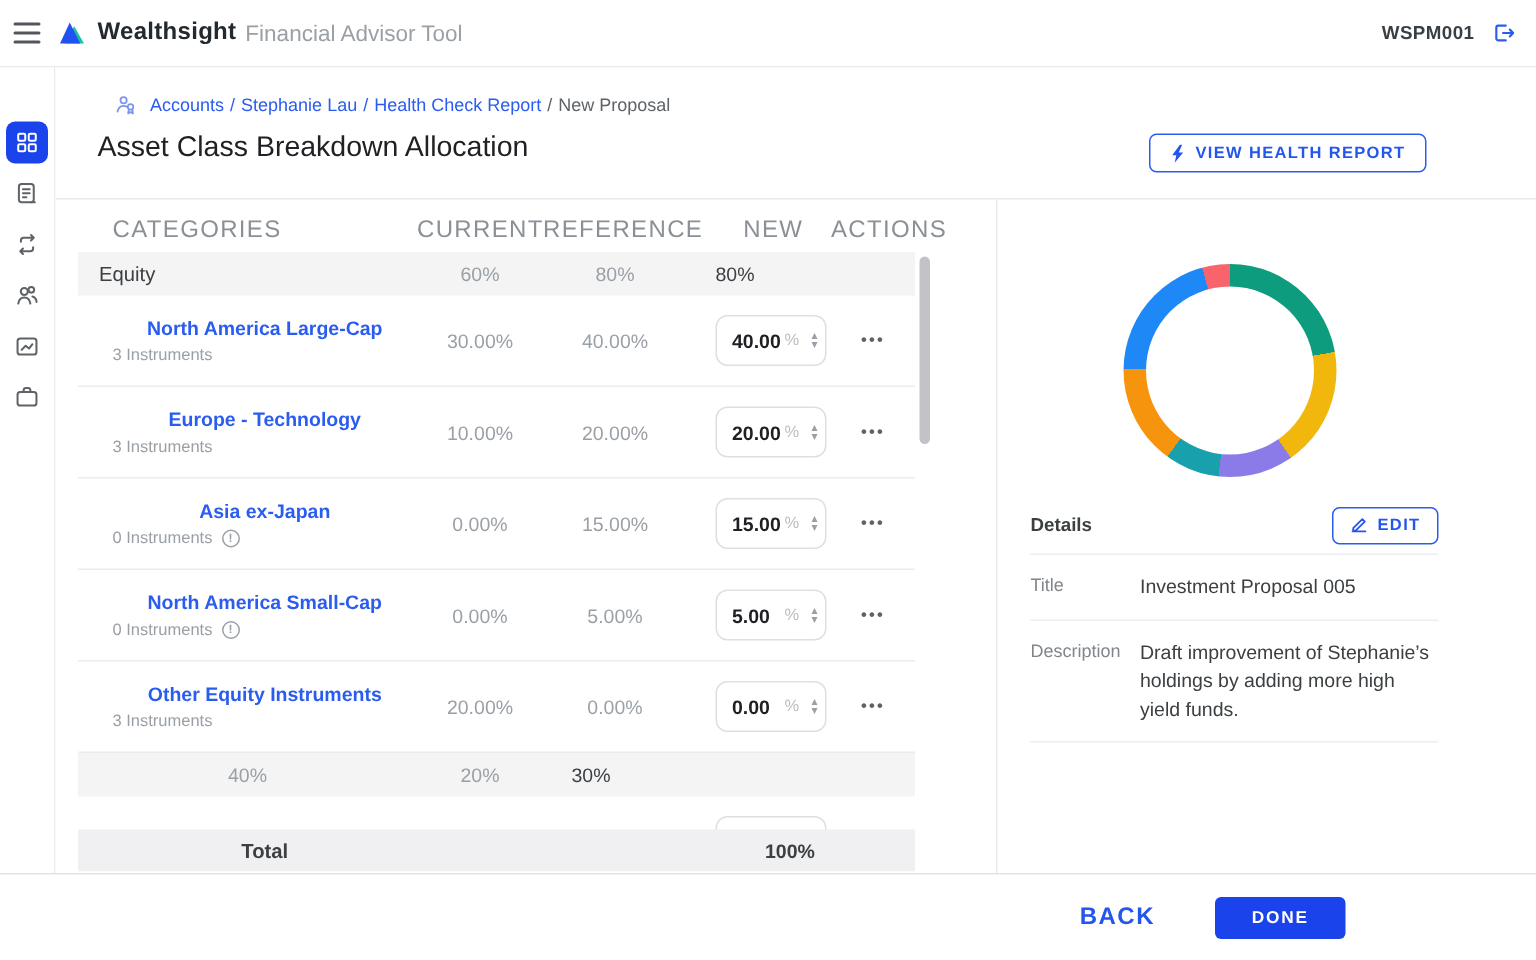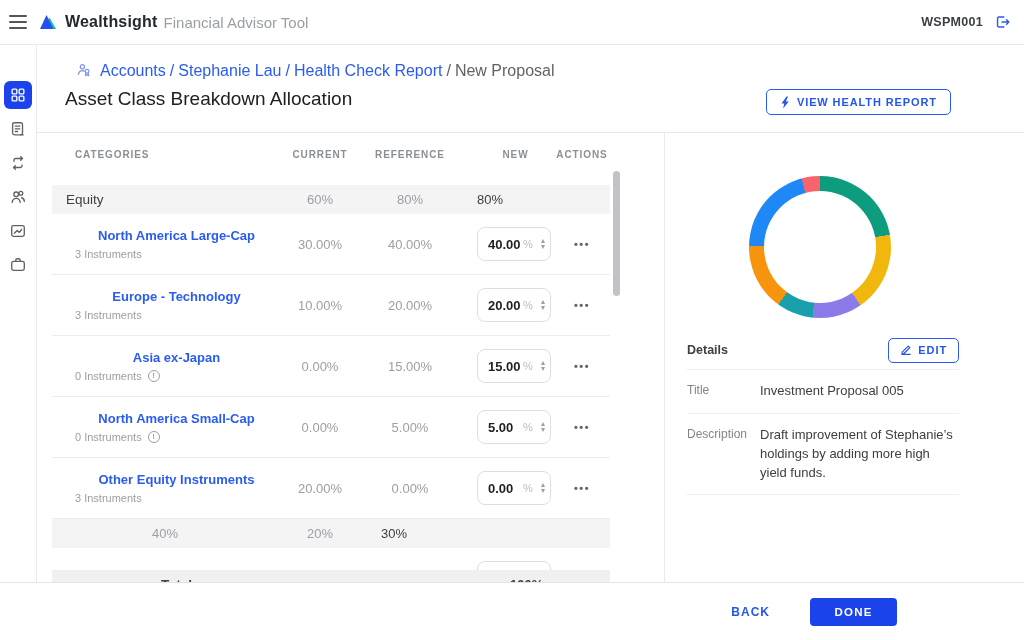--- a/index.html
+++ b/index.html
@@ -26,46 +26,46 @@
   .nav-btn { width:28px; height:28px; display:flex; align-items:center; justify-content:center;
              background:none; border:none; cursor:pointer; margin-bottom:6px; border-radius:6px; }
   .nav-btn.active { background:#1A43EB; }
   .nav-btn svg { stroke:#5f6368; fill:none; stroke-width:1.5; stroke-linecap:round; stroke-linejoin:round; }
   .nav-btn.active svg { stroke:#fff; }
 
   
   .footer { position:absolute; left:0; right:0; bottom:0; height:58px; background:#fff;
             border-top:1px solid #e3e3e3; display:flex; align-items:center; justify-content:flex-end;
             padding-right:127px; gap:40px; }
-  .back-btn { background:none; border:none; color:#2456EE; font-family:inherit; font-size:12px; font-weight:700;
+  .back-btn { background:none; border:none; color:#2456EE; font-family:inherit; font-size:16px; font-weight:700;
               letter-spacing:1px; cursor:pointer; }
   .done-btn { width:87px; height:28px; background:#1A43EB; color:#fff; border:none; border-radius:4px;
               font-family:inherit; font-size:11.5px; font-weight:700; letter-spacing:1.2px; cursor:pointer; }
 
   
   .content { position:absolute; left:37px; top:45px; right:0; bottom:58px; background:#fff; overflow:hidden; }
-  .breadcrumb { position:absolute; left:39px; top:17px; display:flex; font-size:16px; }
+  .breadcrumb { position:absolute; left:39px; top:17px; display:flex; align-items:center; font-size:12px; }
   .breadcrumb .bc-icon { display:inline-flex; margin-right:8px; }
   .bc-link { color:#2b5cf0; font-weight:500; cursor:pointer; }
   .bc-sep { color:#2b5cf0; margin:0 4px; }
   .bc-sep.gray, .bc-current { color:#5f6368; }
   .page-title { position:absolute; left:28px; top:43px; font-size:19px; font-weight:400; color:#202124; }
   .vhr-btn { position:absolute; right:73px; top:44px; height:26px; padding:0 13px; background:#fff;
              border:1px solid #2b5cf0; border-radius:5px; color:#2456EE; font-family:inherit; font-size:11px;
              font-weight:700; letter-spacing:.9px; display:flex; align-items:center; gap:6px; cursor:pointer;margin-left:28px; }
   .hdivider { position:absolute; left:0; right:0; top:87px; height:1px; background:#e9eaec; }
 
   
   .table { position:absolute; left:15px; top:95px; width:558px; }
   .trow { display:grid; grid-template-columns:226px 84px 96px 96px 56px; align-items:center; }
-  .thead { height:28px; color:#8a9096; font-size:10px; font-weight:700; letter-spacing:.9px; }
+  .thead { height:28px; color:#8a9096; font-size:16px; font-weight:400; letter-spacing:.9px; }
   .thead .hcat { padding-left:23px; }
   .thead .hc { text-align:center; }
   .thead .hnew { padding-left:19px;text-align:center; }
-  .scrollbox { position:absolute; left:15px; top:140px; width:558px; height:413px; overflow:hidden; }
+  .scrollbox { position:absolute; left:15px; top:123px; width:558px; height:413px; overflow:hidden; }
   .trow.group { height:29px; background:#f4f4f5; }
   .trow.item { height:61px; border-bottom:1px solid #ececee; }
   .gname { padding-left:14px; font-size:13.5px; color:#3c4043; }
   .c.cur, .c.ref { text-align:center; font-size:13px; color:#9aa0a6; }
   .c.new { padding-left:19px; font-size:13px; color:#9aa0a6; }
   .gnew, .tnew { color:#3c4043 !important; font-weight:400; }
   .c.cat { padding-left:23px;text-align:center; }
   .ilink { color:#2b5cf0; font-size:13px; font-weight:700; cursor:pointer; display:block; line-height:1.2; }
   .sub { font-size:11px; color:#9aa0a6; margin-top:4px; display:flex; align-items:center; }
   .info { display:inline-flex; align-items:center; justify-content:center; width:12px; height:12px;

